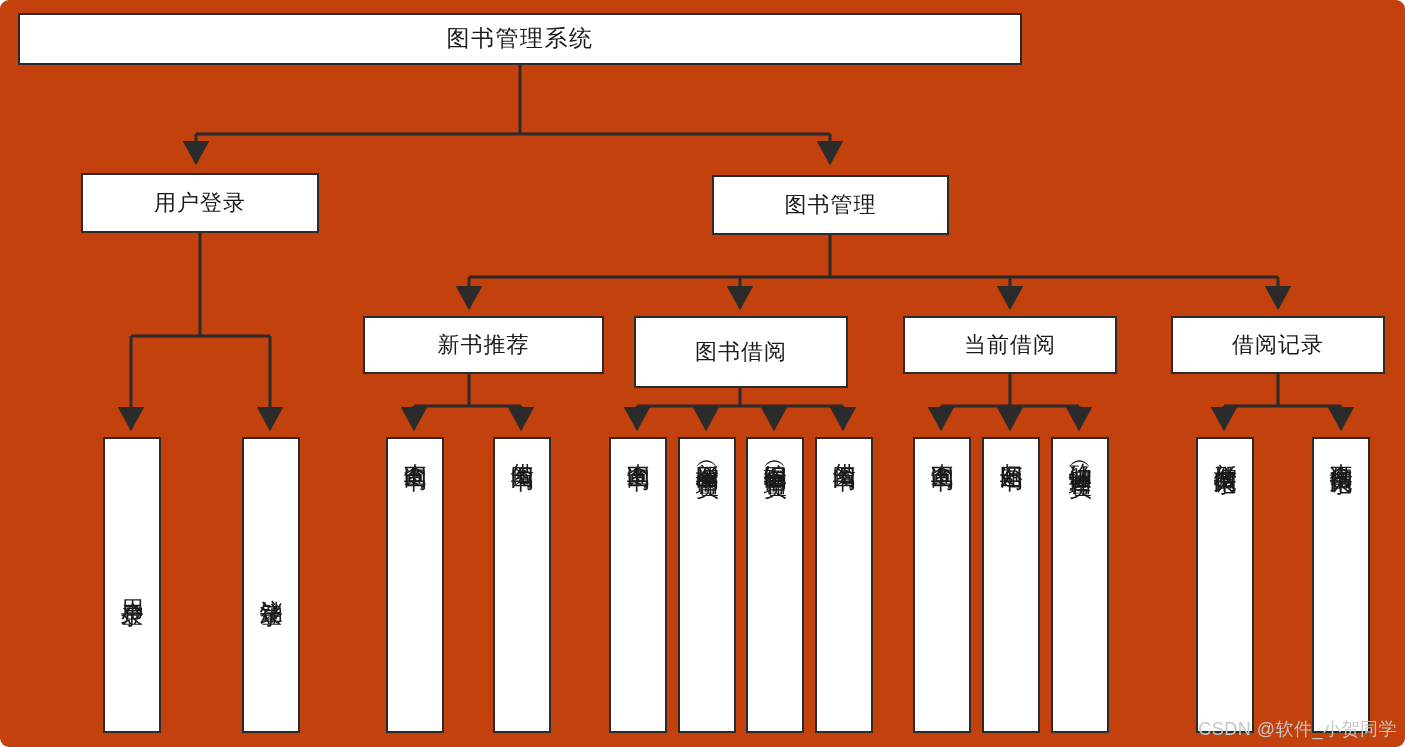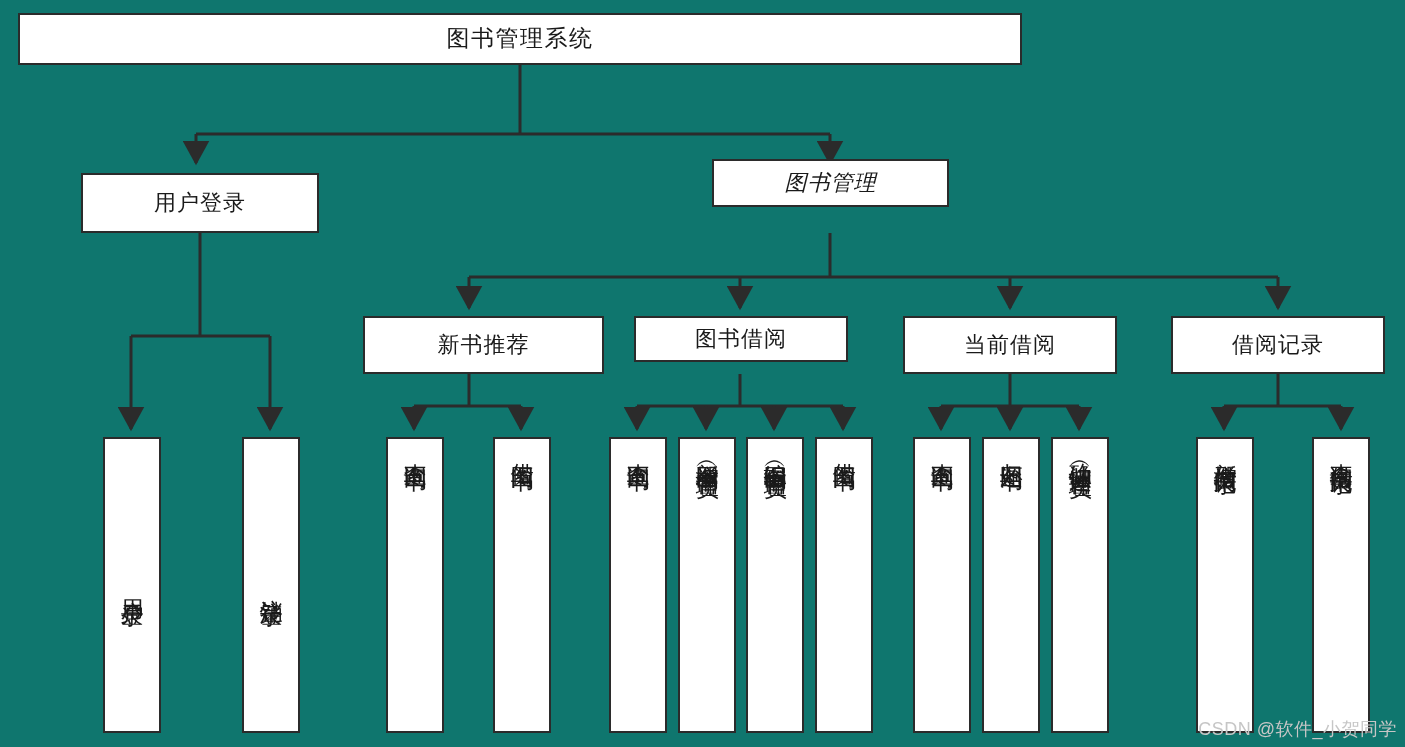--- a/index.html
+++ b/index.html
@@ -8,22 +8,23 @@
     padding: 0;
     background: #ffffff;
   }
   body {
     font-family: "Liberation Sans", "DejaVu Sans", sans-serif;
   }
   #canvas {
     position: relative;
     width: 1405px;
     height: 747px;
-    background: #0f766e;
+    background: #c2410c;
     overflow: hidden;
+    border-radius: 9px;
   }
   #edges {
     position: absolute;
     left: 0;
     top: 0;
     width: 1405px;
     height: 747px;
     pointer-events: none;
   }
   .node {
@@ -133,28 +134,28 @@
     </g>
   </svg>
 
   <div class="node h root" style="left:18px; top:13px; width:1004px; height:52px;">
     <span class="label">图书管理系统</span>
   </div>
 
   <div class="node h" style="left:81px; top:173px; width:238px; height:60px;">
     <span class="label">用户登录</span>
   </div>
-  <div class="node h" style="left:712px; top:159px; width:237px; height:48px;font-style:italic;">
+  <div class="node h" style="left:712px; top:175px; width:237px; height:60px;">
     <span class="label">图书管理</span>
   </div>
 
   <div class="node h" style="left:363px; top:316px; width:241px; height:58px;">
     <span class="label">新书推荐</span>
   </div>
-  <div class="node h" style="left:634px; top:316px; width:214px; height:46px;align-items:center;">
+  <div class="node h" style="left:634px; top:316px; width:214px; height:72px;align-items:center;">
     <span class="label">图书借阅</span>
   </div>
   <div class="node h" style="left:1171px; top:316px; width:214px; height:58px;">
     <span class="label">借阅记录</span>
   </div>
   <div class="node h" style="left:903px; top:316px; width:214px; height:58px;">
     <span class="label">当前借阅</span>
   </div>
 
   <div class="node v mid" style="left:103px; top:437px; width:58px; height:296px;">

